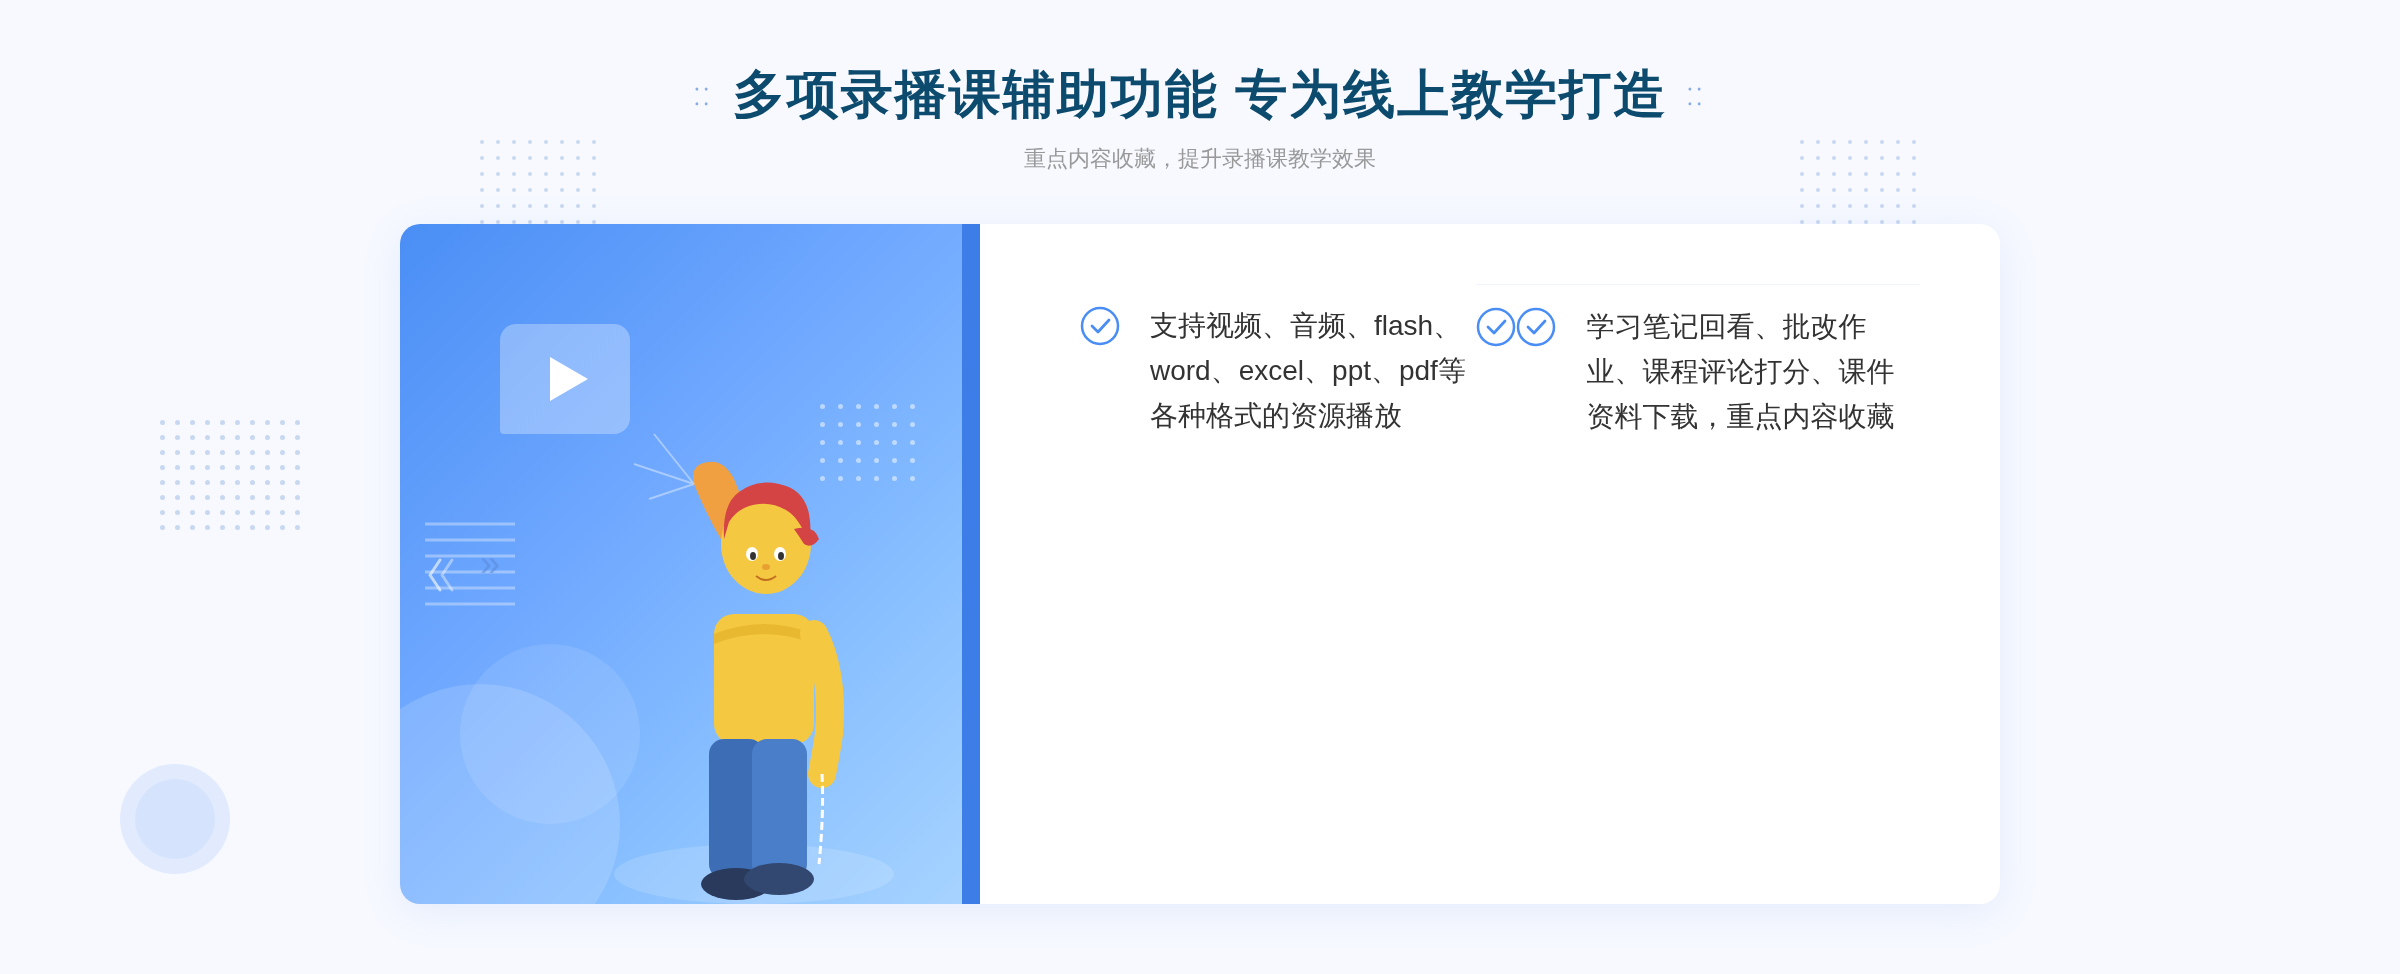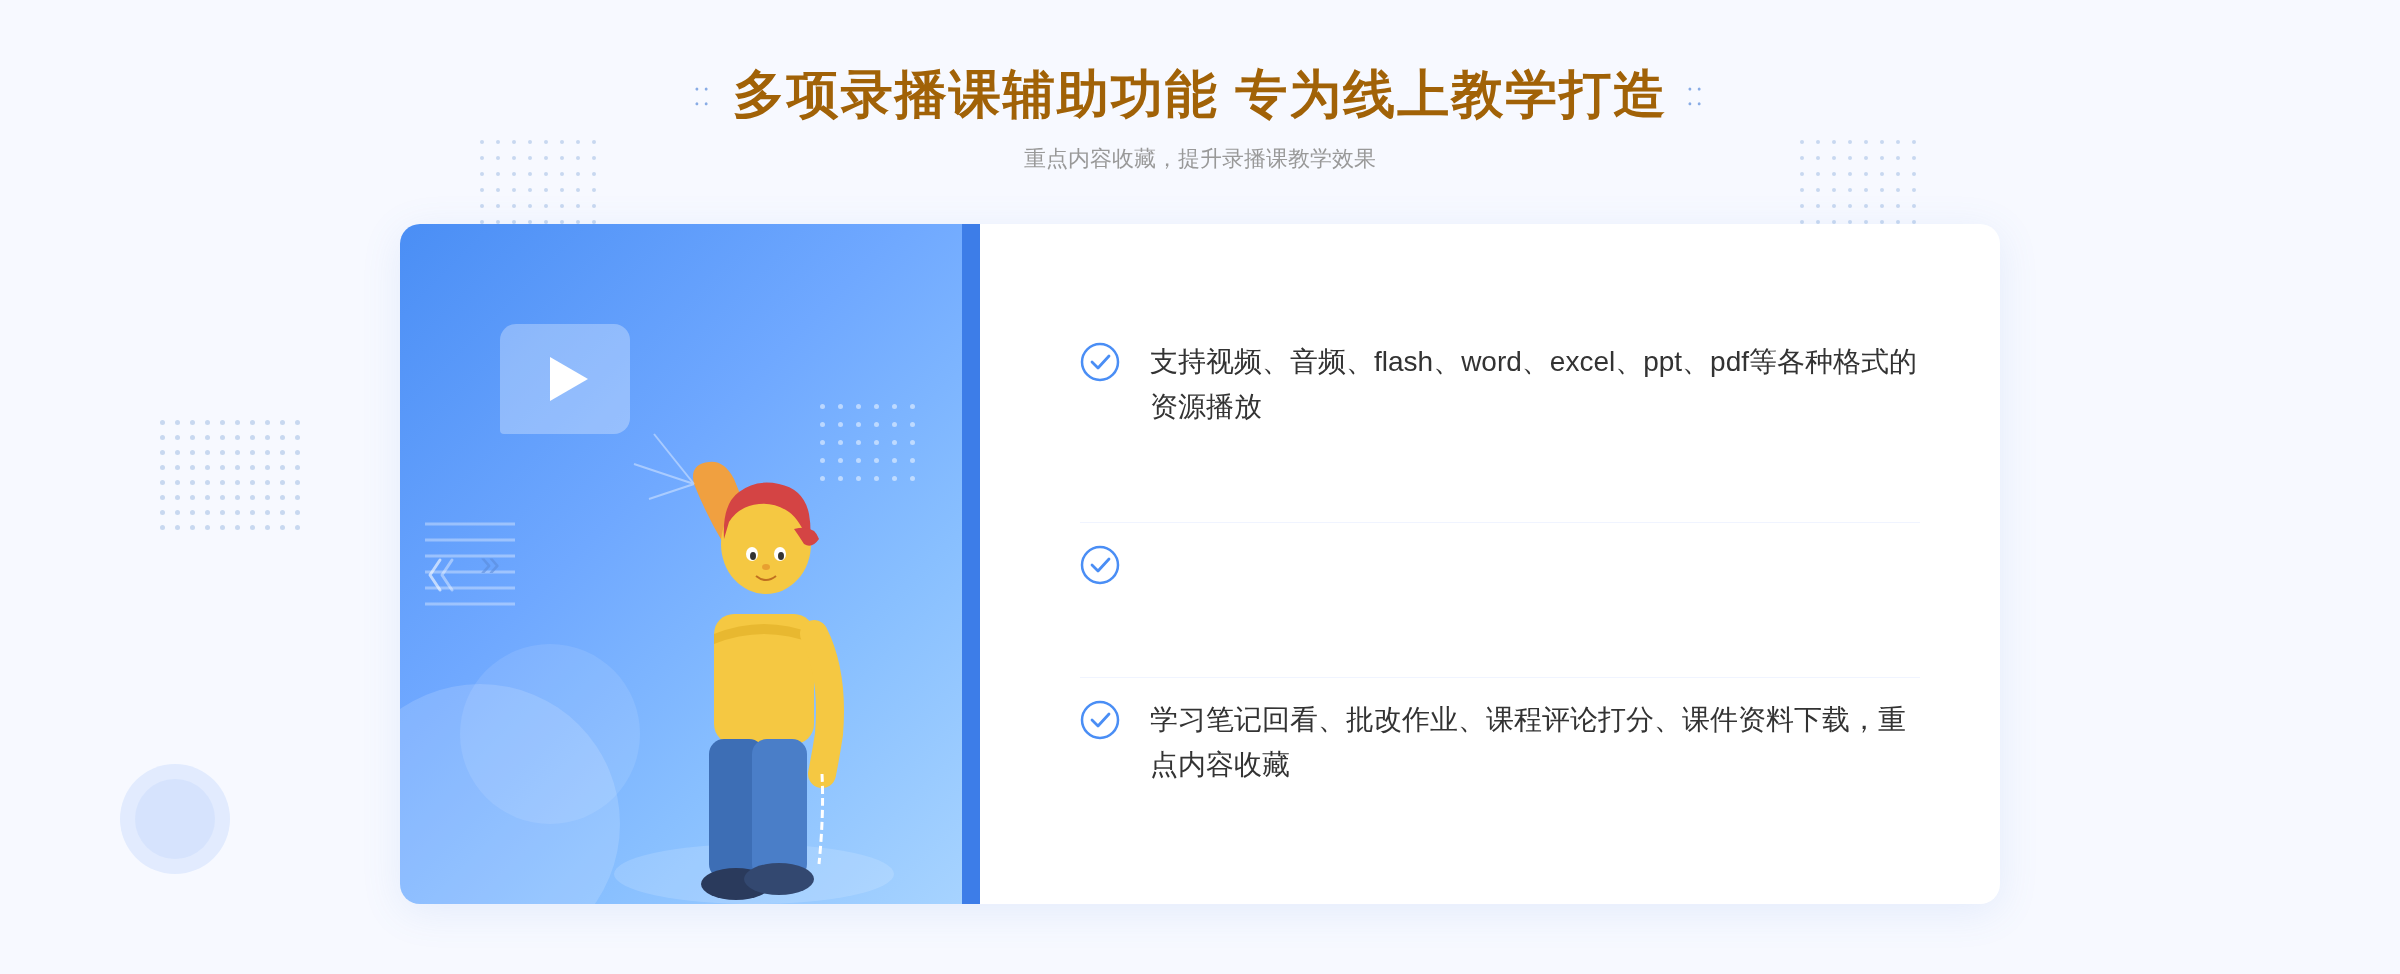--- a/index.html
+++ b/index.html
@@ -78,21 +78,21 @@
     .decorator-dots {
       color: #5b8cdb;
       font-size: 24px;
       letter-spacing: 4px;
       opacity: 0.7;
     }
 
     .main-title {
       font-size: 52px;
       font-weight: 700;
-      color: #a16207;
+      color: #0c4a6e;
       letter-spacing: 2px;
     }
 
     .subtitle {
       font-size: 22px;
       color: #999;
       margin-top: 14px;
       font-weight: 400;
     }
 
@@ -210,21 +210,21 @@
       transform: translateX(-30%);
       width: 320px;
       height: 550px;
     }
 
     
     .features-panel {
       flex: 1;
       padding: 60px 80px 60px 100px;
       display: flex;
-      flex-direction: column;
+      flex-direction: row;
       justify-content: space-around;
     }
 
     .feature-item {
       display: flex;
       align-items: flex-start;
       gap: 30px;
       padding: 20px 0;
     }
 

